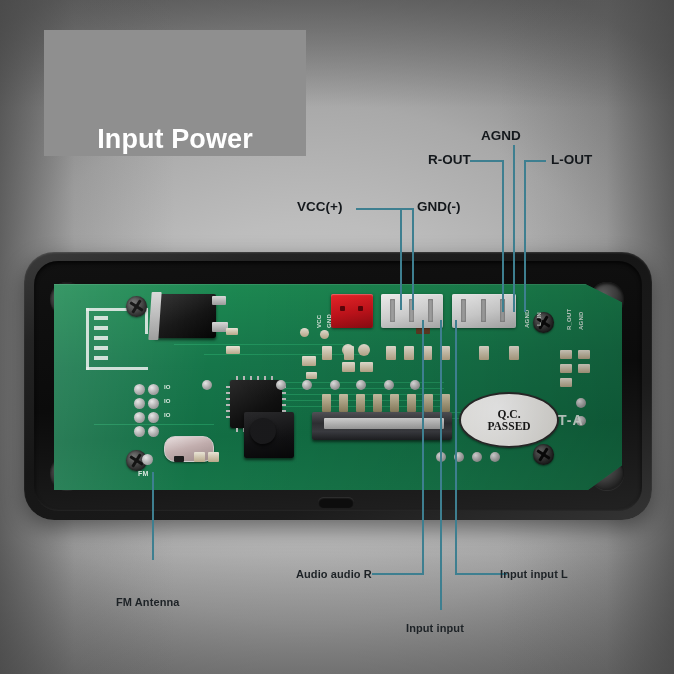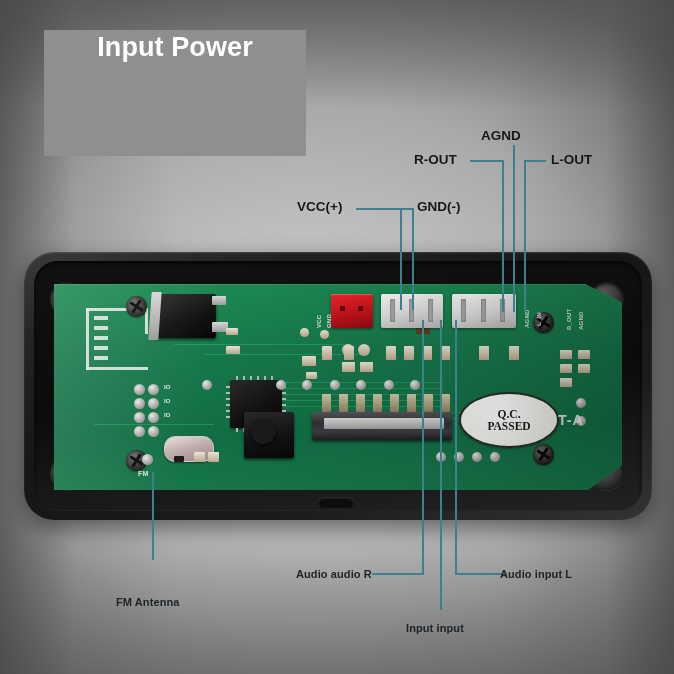--- a/index.html
+++ b/index.html
@@ -16,21 +16,21 @@
   #vign{
     position:absolute;inset:0;pointer-events:none;
     background:
       linear-gradient(to right, rgba(70,70,70,.72) 0%, rgba(90,90,90,.18) 11%, rgba(255,255,255,0) 26%, rgba(255,255,255,0) 74%, rgba(90,90,90,.2) 90%, rgba(70,70,70,.7) 100%),
       linear-gradient(to bottom, rgba(70,70,70,.55) 0%, rgba(255,255,255,0) 16%, rgba(255,255,255,0) 80%, rgba(75,75,75,.5) 100%);
   }
   
   #banner{
     position:absolute;left:44px;top:30px;width:262px;height:126px;
     background:#8f8f8f;
-    display:flex;flex-direction:column;align-items:center;justify-content:flex-start;
+    display:flex;flex-direction:column;align-items:center;justify-content:flex-end;
     z-index:40;
   }
   #banner .bl{
     color:#ffffff;font-weight:bold;letter-spacing:.1px;
     font-size:27px;line-height:34px;white-space:nowrap;
   }
   
   .lbl{
     position:absolute;white-space:nowrap;font-weight:bold;
     color:#14181c;z-index:30;
@@ -346,28 +346,28 @@
   <div class="ln lnv" style="left:422px;top:320px;height:254px;"></div>
   <div class="ln lnh" style="left:372px;top:573px;width:52px;"></div>
 
   <div class="ln lnv" style="left:440px;top:320px;height:290px;"></div>
 
   <div class="ln lnv" style="left:455px;top:320px;height:254px;"></div>
   <div class="ln lnh" style="left:455px;top:573px;width:52px;"></div>
 
 
   <div class="lbl big" style="left:481px;top:128px;">AGND</div>
-  <div class="lbl big" style="left:414px;top:152px;">R-OUT</div>
+  <div class="lbl big" style="left:428px;top:152px;">R-OUT</div>
   <div class="lbl big" style="left:551px;top:152px;">L-OUT</div>
   <div class="lbl big" style="left:297px;top:199px;">VCC(+)</div>
   <div class="lbl big" style="left:417px;top:199px;">GND(-)</div>
 
   <div class="lbl small" style="left:116px;top:596px;">FM Antenna</div>
   <div class="lbl small" style="left:296px;top:568px;">Audio audio R</div>
   <div class="lbl small" style="left:406px;top:622px;">Input input</div>
-  <div class="lbl small" style="left:500px;top:568px;">Audio input L</div>
+  <div class="lbl small" style="left:500px;top:568px;">Input input L</div>
 
   <div id="banner">
     <div class="bl">Input Power</div>
   </div>
 
   <div id="vign"></div>
 </div>
 
 </body></html>

